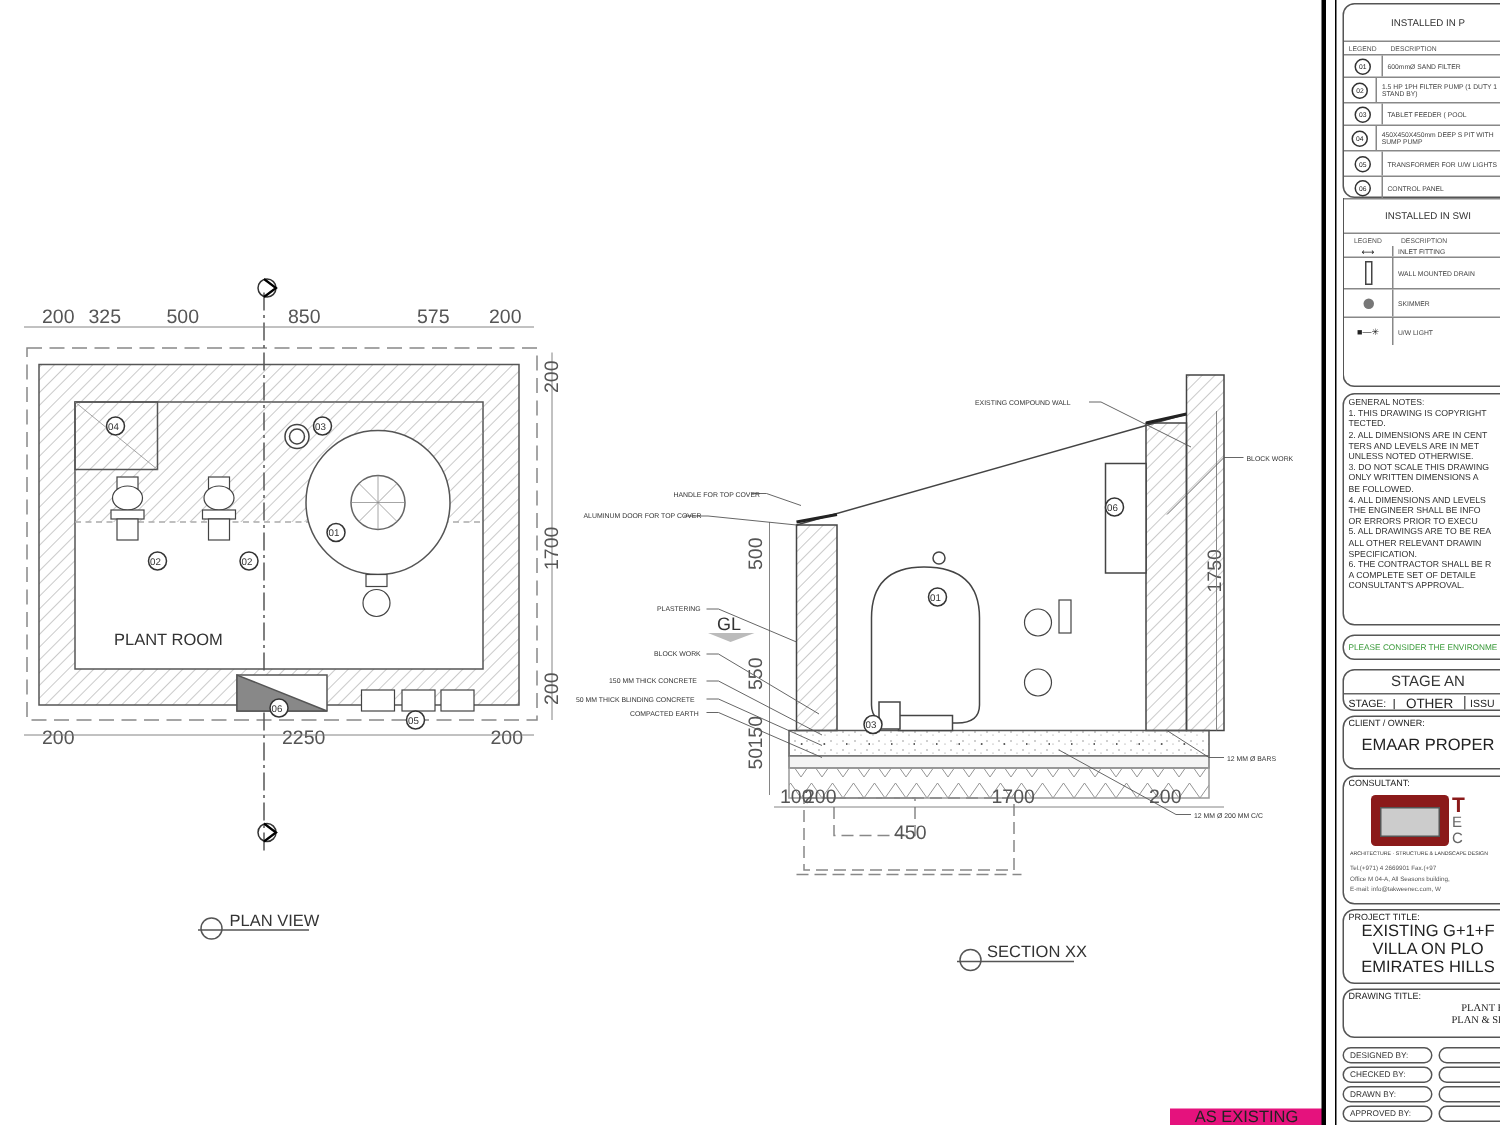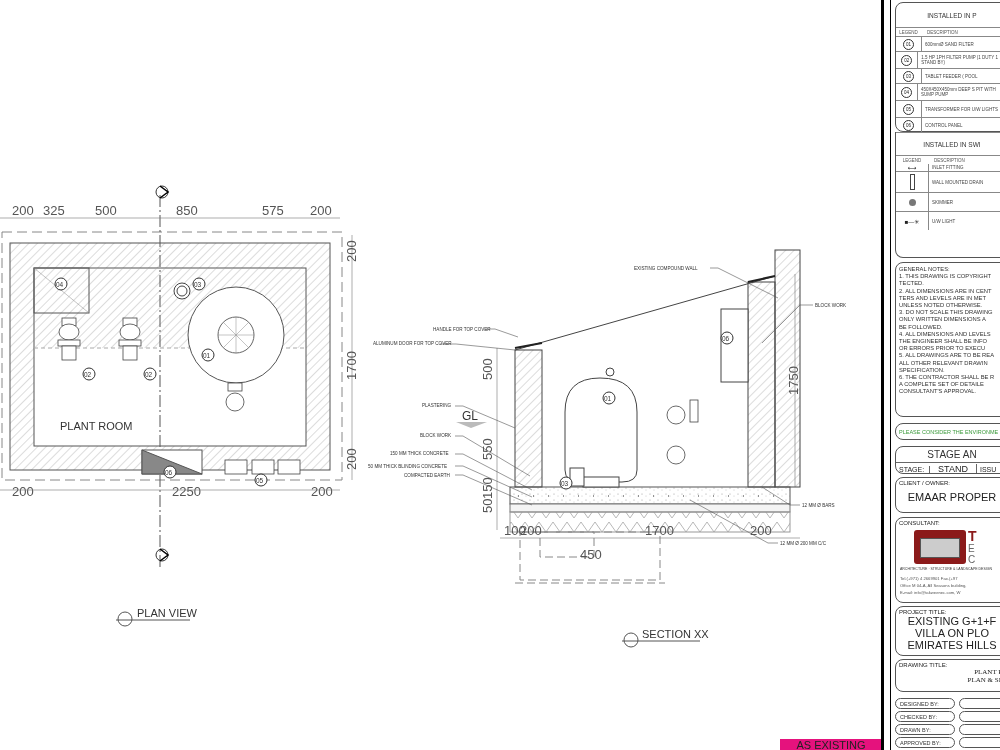--- a/index.html
+++ b/index.html
@@ -1,17 +1,17 @@
 <!DOCTYPE html>
 <html><head>
 <meta charset="utf-8">
 <style>
   html,body{margin:0;padding:0;background:#fff;}
   body{width:1000px;height:750px;position:relative;overflow:hidden;font-family:"Liberation Sans",sans-serif;color:#222;}
-  #drawing{position:absolute;left:0;top:0;width:880px;height:750px;}
+  #drawing{position:absolute;left:16px;top:0;width:880px;height:750px;}
   .t{font-family:"Liberation Sans",sans-serif;fill:#333;}
   .dim{font-size:13px;fill:#555;}
   .lbl{font-size:4.6px;fill:#333;}
   .tb{position:absolute;left:881px;top:0;width:119px;height:750px;border-left:3px solid #000;}
   .tb-inner{position:absolute;left:6px;top:0;right:-6px;bottom:0;border-left:1.5px solid #000;}
   .box{position:absolute;left:4px;right:0;border:1px solid #555;border-radius:8px;box-sizing:border-box;background:#fff;}
   .note{font-size:5.8px;color:#333;line-height:7.2px;white-space:nowrap;}
   .row{display:flex;align-items:center;border-top:1px solid #888;height:14px;}
   .leg-c{width:25px;display:flex;justify-content:center;align-items:center;}
   .circ{width:9px;height:9px;border:1px solid #333;border-radius:50%;font-size:4.5px;display:flex;align-items:center;justify-content:center;}
@@ -328,21 +328,21 @@
       <div class="note">    A COMPLETE SET OF DETAILE</div>
       <div class="note">    CONSULTANT'S APPROVAL.</div>
     </div>
 
     <div class="box" style="top:423px;height:17px;padding:0 3px;font-size:5.5px;color:#3a9a3a;line-height:16px;white-space:nowrap;overflow:hidden;">PLEASE CONSIDER THE ENVIRONME</div>
 
     <div class="box" style="top:446px;height:28px;overflow:hidden;">
       <div style="height:15px;text-align:center;font-size:10px;color:#333;line-height:15px;">STAGE AN</div>
       <div style="display:flex;border-top:1px solid #666;height:12px;font-size:7px;align-items:center;">
         <span style="width:30px;padding-left:3px;border-right:1px solid #666;">STAGE:</span>
-        <span style="width:46px;text-align:center;font-size:9px;border-right:1px solid #666;">STAND</span>
+        <span style="width:46px;text-align:center;font-size:9px;border-right:1px solid #666;">OTHER</span>
         <span style="padding-left:3px;">ISSU</span>
       </div>
     </div>
 
     <div class="box" style="top:477px;height:36px;padding:2px 3px;overflow:hidden;">
       <div style="font-size:6px;">CLIENT / OWNER:</div>
       <div style="font-size:11px;text-align:center;margin-top:5px;white-space:nowrap;">EMAAR PROPER</div>
     </div>
 
     <div class="box" style="top:517px;height:86px;padding:2px 3px;overflow:hidden;">

